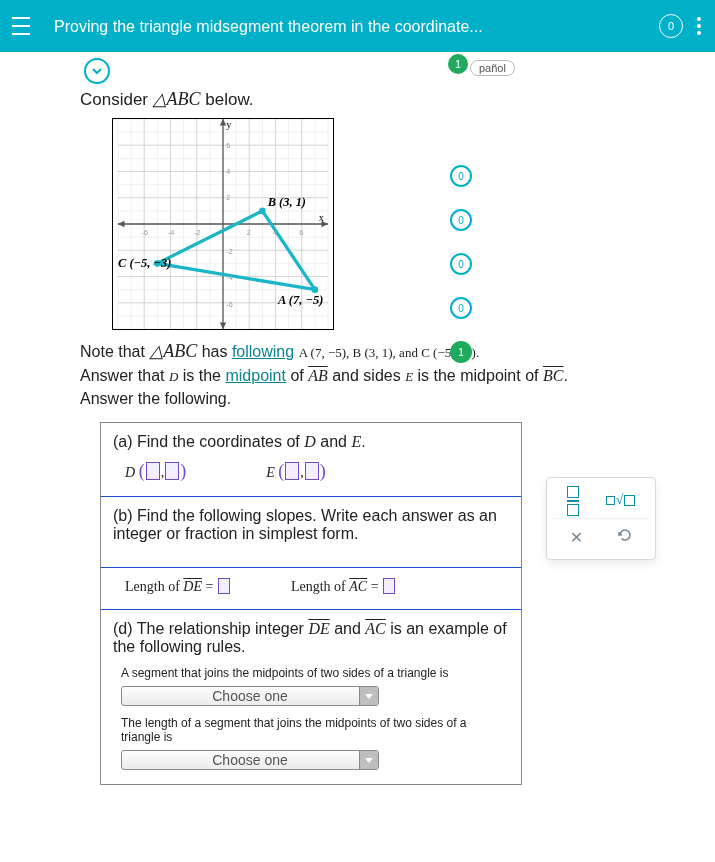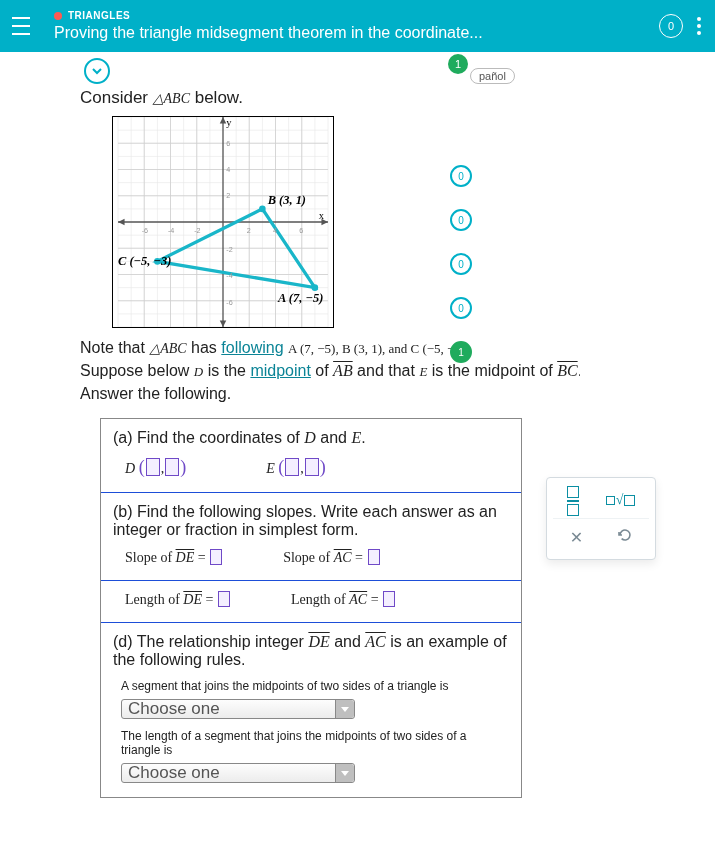--- a/index.html
+++ b/index.html
@@ -15,45 +15,45 @@
   .circle-wh{border:1.5px solid #fff;border-radius:50%;width:22px;height:22px;display:flex;align-items:center;justify-content:center;font-size:11px;color:#fff;margin-right:10px;}
   .kebab{display:flex;flex-direction:column;gap:3px;padding:4px;cursor:pointer;}
   .kebab span{width:4px;height:4px;background:#fff;border-radius:50%;}
   
   .right-mask{position:absolute;top:52px;right:0;width:135px;bottom:0;background:#fff;}
   
   .subrow{position:relative;height:32px;}
   .chev-circle{position:absolute;left:84px;top:6px;width:22px;height:22px;border:2px solid #00b0c8;border-radius:50%;display:flex;align-items:center;justify-content:center;color:#00b0c8;cursor:pointer;}
   .chev-circle svg{width:12px;height:12px;}
   .green-badge{position:absolute;left:448px;top:2px;width:20px;height:20px;background:#1fab5d;color:#fff;border-radius:50%;font-size:11px;display:flex;align-items:center;justify-content:center;}
-  .espanol{position:absolute;left:470px;top:16px;border:1px solid #bbb;border-radius:10px;padding:1px 8px;font-size:11px;background:#fff;color:#555;cursor:pointer;}
+  .espanol{position:absolute;left:470px;top:8px;border:1px solid #bbb;border-radius:10px;padding:1px 8px;font-size:11px;background:#fff;color:#555;cursor:pointer;}
   
   .content{padding:0 80px 0 80px;}
   .prompt{font-size:17px;margin:4px 0 8px 0;}
-  .tri{font-family:'Times New Roman',serif;font-style:italic;font-size:14px;}
+  .tri{font-family:'Times New Roman',serif;font-style:italic;font-size:18px;}
   .graph-wrap{border:1px solid #000;width:220px;height:210px;margin:4px 0 8px 32px;position:relative;background:#fff;}
   .graph-wrap svg{width:100%;height:100%;}
   .note{font-size:16px;line-height:1.45;margin:6px 0;}
   .note .link{color:#0b8496;text-decoration:underline;cursor:pointer;}
   .note .mini{font-family:'Times New Roman',serif;font-size:13px;}
   .note .mini i{font-style:italic;}
   .overline{text-decoration:overline;font-family:'Times New Roman',serif;font-style:italic;}
   
   .panel{border:1px solid #888;width:420px;margin:12px 0 0 20px;font-size:12px;}
   .panel .sect{border-top:1px solid #1d4ed8;padding:10px 12px 14px 12px;}
   .panel .sect:first-child{border-top:none;}
   .q-label{font-size:16px;margin-bottom:10px;}
   .it{font-family:'Times New Roman',serif;font-style:italic;}
   .paren{color:#6f49c7;font-family:'Times New Roman',serif;font-size:18px;}
   .slot{display:inline-block;width:12px;height:16px;border:1px solid #6f49c7;background:#f4efff;vertical-align:-3px;margin:0 1px;cursor:text;}
   .slot.sm{width:10px;height:14px;}
   .row-inline{display:flex;gap:80px;align-items:center;padding-left:12px;flex-wrap:wrap;}
   .row-inline2{display:flex;gap:60px;align-items:center;padding-left:12px;}
   .mathpair{font-family:'Times New Roman',serif;font-size:14px;}
-  .select{display:inline-block;border:1px solid #888;background:linear-gradient(#fdfdfd,#ececec);font-size:17px;color:#555;border-radius:3px;height:18px;line-height:18px;padding:0 6px;width:220px;position:relative;margin-top:4px;cursor:pointer;}
+  .select{display:inline-block;border:1px solid #888;background:linear-gradient(#fdfdfd,#ececec);font-size:14px;color:#555;border-radius:3px;height:18px;line-height:18px;padding:0 18px;width:220px;position:relative;margin-top:4px;cursor:pointer;text-align:center;}
   .select .arrow{position:absolute;right:0;top:0;bottom:0;width:18px;background:#bfbfbf;display:flex;align-items:center;justify-content:center;border-left:1px solid #888;border-radius:0 3px 3px 0;}
   .select .arrow svg{width:8px;height:8px;fill:#fff;}
   .rule-text{font-size:12px;margin:10px 0 2px 8px;}
   
   .beads{position:absolute;left:450px;top:165px;display:flex;flex-direction:column;gap:22px;}
   .bead{width:18px;height:18px;border:2px solid #00b0c8;border-radius:50%;color:#00b0c8;font-size:10px;display:flex;align-items:center;justify-content:center;background:#fff;cursor:pointer;}
   .bead.fill{background:#1fab5d;border-color:#1fab5d;color:#fff;}
   
   .toolbox{position:absolute;left:546px;top:477px;width:96px;border:1px solid #d4dbe0;border-radius:4px;background:#fff;padding:8px 6px;box-shadow:0 4px 10px rgba(0,0,0,.08);}
   .tb-row{display:flex;justify-content:space-around;align-items:center;height:28px;}
@@ -73,24 +73,20 @@
 
 <div class="page">
 
   <div class="header">
     <div class="hamburger">
       <span></span>
         <span></span>
         <span></span>
     </div>
     <div class="hdr-titles">
-      <div class="hdr-sub">
-        <span class="red-dot"></span>
-        <span>TRIANGLES</span>
-      </div>
       <div class="hdr-main">Proving the triangle midsegment theorem in the coordinate...</div>
     </div>
     <div class="circle-wh">0</div>
     <div class="kebab">
       <span></span>
         <span></span>
         <span></span>
     </div>
   </div>
 
@@ -240,21 +236,21 @@
           <text x="0.25" y="2.3">-2</text>
             <text x="0.25" y="4.3">-4</text>
             <text x="0.25" y="6.3">-6</text>
         </g>
       </svg>
     </div>
 
     <div class="note">
       <span>Note that </span><span class="tri">△ABC</span><span> has </span><span class="link">following</span>
       <span class="mini"> A (7, −5), B (3, 1), and C (−5, −3).</span><br>
-      <span>Suppose below </span><span class="mini"><i>D</i></span><span> is the </span><span class="link">midpoint</span><span> of </span><span class="overline">AB</span><span> and that </span><span class="mini"><i>E</i></span><span> is the midpoint of </span><span class="overline">BC</span><span>.</span><br>
+      <span>Answer that </span><span class="mini"><i>D</i></span><span> is the </span><span class="link">midpoint</span><span> of </span><span class="overline">AB</span><span> and sides </span><span class="mini"><i>E</i></span><span> is the midpoint of </span><span class="overline">BC</span><span>.</span><br>
       <span>Answer the following.</span>
     </div>
 
     <div class="panel">
 
       <div class="sect">
         <div class="q-label"><span>(a) Find the coordinates of <span class="it">D</span> and <span class="it">E</span>.</span></div>
         <div class="row-inline">
           <span class="mathpair">
             <span class="it">D</span>
@@ -262,24 +258,20 @@
           </span>
           <span class="mathpair">
             <span class="it">E</span>
             <span class="paren">(</span><span class="slot"></span>,<span class="slot"></span><span class="paren">)</span>
           </span>
         </div>
       </div>
 
       <div class="sect">
         <div class="q-label">(b) Find the following slopes. Write each answer as an integer or fraction in simplest form.</div>
-        <div class="row-inline2">
-          <span class="mathpair"><span>Slope of </span><span class="overline">DE</span><span> = </span><span class="slot sm"></span></span>
-          <span class="mathpair"><span>Slope of </span><span class="overline">AC</span><span> = </span><span class="slot sm"></span></span>
-        </div>
       </div>
 
       <div class="sect">
         <div class="row-inline2">
           <span class="mathpair"><span>Length of </span><span class="overline">DE</span><span> = </span><span class="slot sm"></span></span>
           <span class="mathpair"><span>Length of </span><span class="overline">AC</span><span> = </span><span class="slot sm"></span></span>
         </div>
       </div>
 
       <div class="sect">

